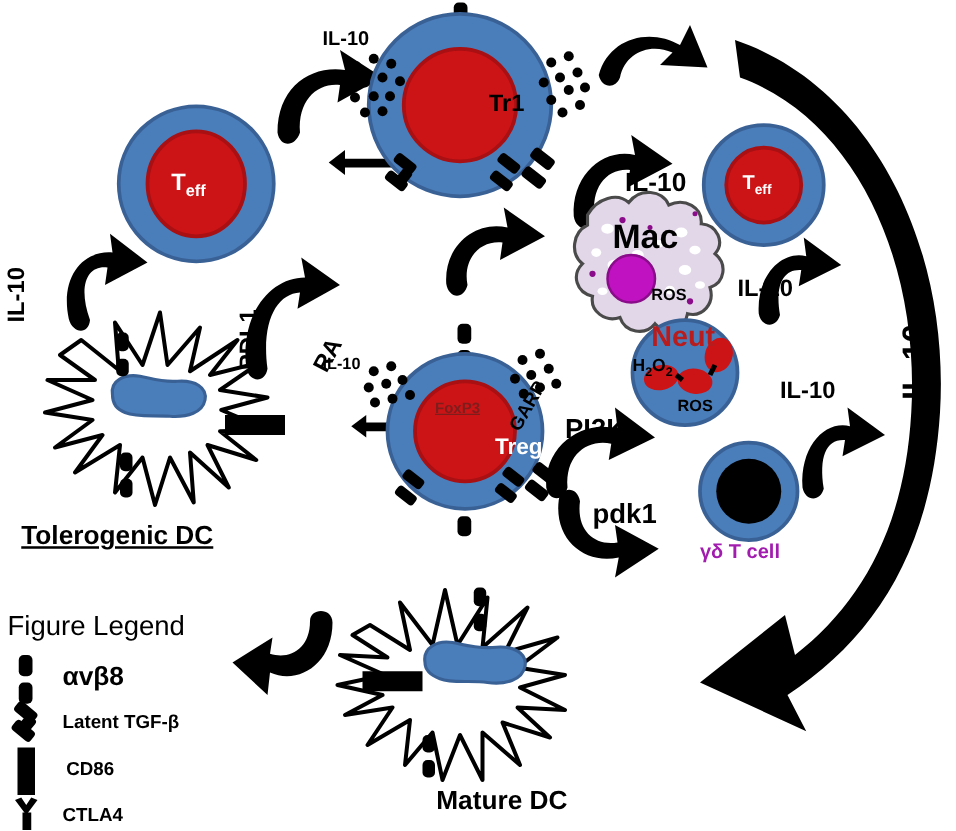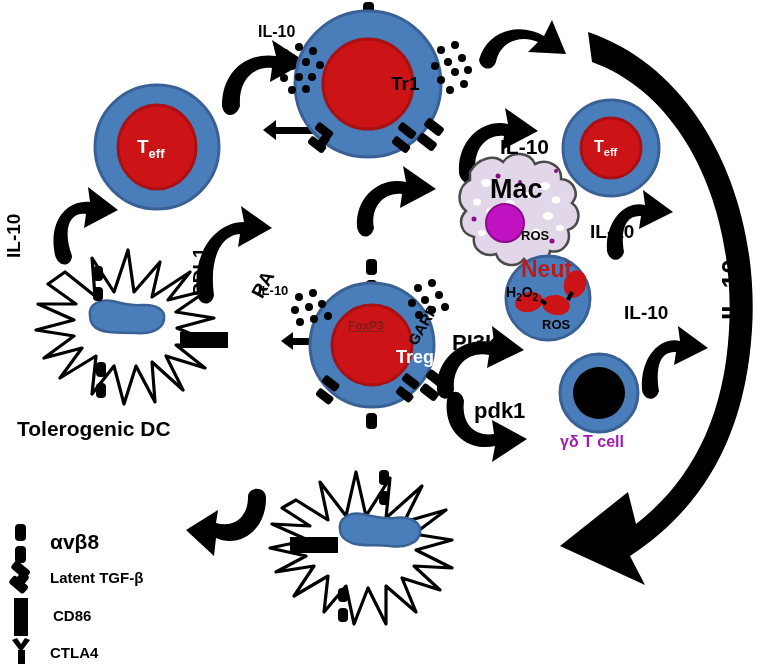--- a/index.html
+++ b/index.html
@@ -392,22 +392,23 @@
   </div>
   <div class="lbl" style="left:542px;top:318px;font-size:13px;color:#000;">ROS</div>
 
   <div class="lbl" style="left:348px;top:320px;font-size:12px;color:#7f1d1d;text-decoration:underline;">FoxP3</div>
   <div class="lbl" style="left:355px;top:348px;font-size:18px;color:#fff;margin-left:41px;">Treg</div>
   <div class="lbl" style="left:405px;top:340px;font-size:15px;color:#000;
               transform:rotate(-60deg);transform-origin:left top;">GARP</div>
 
   <div class="lbl" style="left:560px;top:434px;font-size:16px;color:#a21caf;">γδ T cell</div>
 
-  <div class="lbl" style="left:17px;top:418px;font-size:21px;color:#000;">Tolerogenic DC</div>
-
+  <div class="lbl" style="left:17px;top:418px;font-size:21px;color:#000;text-decoration:underline;">Tolerogenic DC</div>
+
+  <div class="lbl" style="left:349px;top:630px;font-size:21px;color:#000;">Mature DC</div>
 
   <div class="lbl" style="left:258px;top:24px;font-size:16px;">IL-10</div>
 
   <div class="lbl" style="left:4px;top:258px;font-size:19px;
               transform:rotate(-90deg);transform-origin:left top;">IL-10</div>
 
   <div class="lbl" style="left:500px;top:136px;font-size:21px;">IL-10</div>
 
   <div class="lbl" style="left:258px;top:284px;font-size:13px;">IL-10</div>
 
@@ -421,20 +422,21 @@
   <div class="lbl" style="left:190px;top:296px;font-size:19px;
               transform:rotate(-90deg);transform-origin:left top;">PDL1</div>
 
   <div class="lbl" style="left:248px;top:292px;font-size:19px;
               transform:rotate(-62deg);transform-origin:left top;">RA</div>
 
   <div class="lbl" style="left:452px;top:332px;font-size:22px;">PI3K</div>
 
   <div class="lbl" style="left:474px;top:400px;font-size:22px;">pdk1</div>
 
+  <div class="lbl" style="left:6px;top:490px;font-size:22px;font-weight:normal;">Figure Legend</div>
 
   <div class="lbl" style="left:50px;top:531px;font-size:21px;">αvβ8</div>
 
   <div class="lbl" style="left:50px;top:570px;font-size:15px;">Latent TGF-β</div>
 
   <div class="lbl" style="left:53px;top:608px;font-size:15px;">CD86</div>
 
   <div class="lbl" style="left:50px;top:645px;font-size:15px;">CTLA4</div>
 
 </div>

